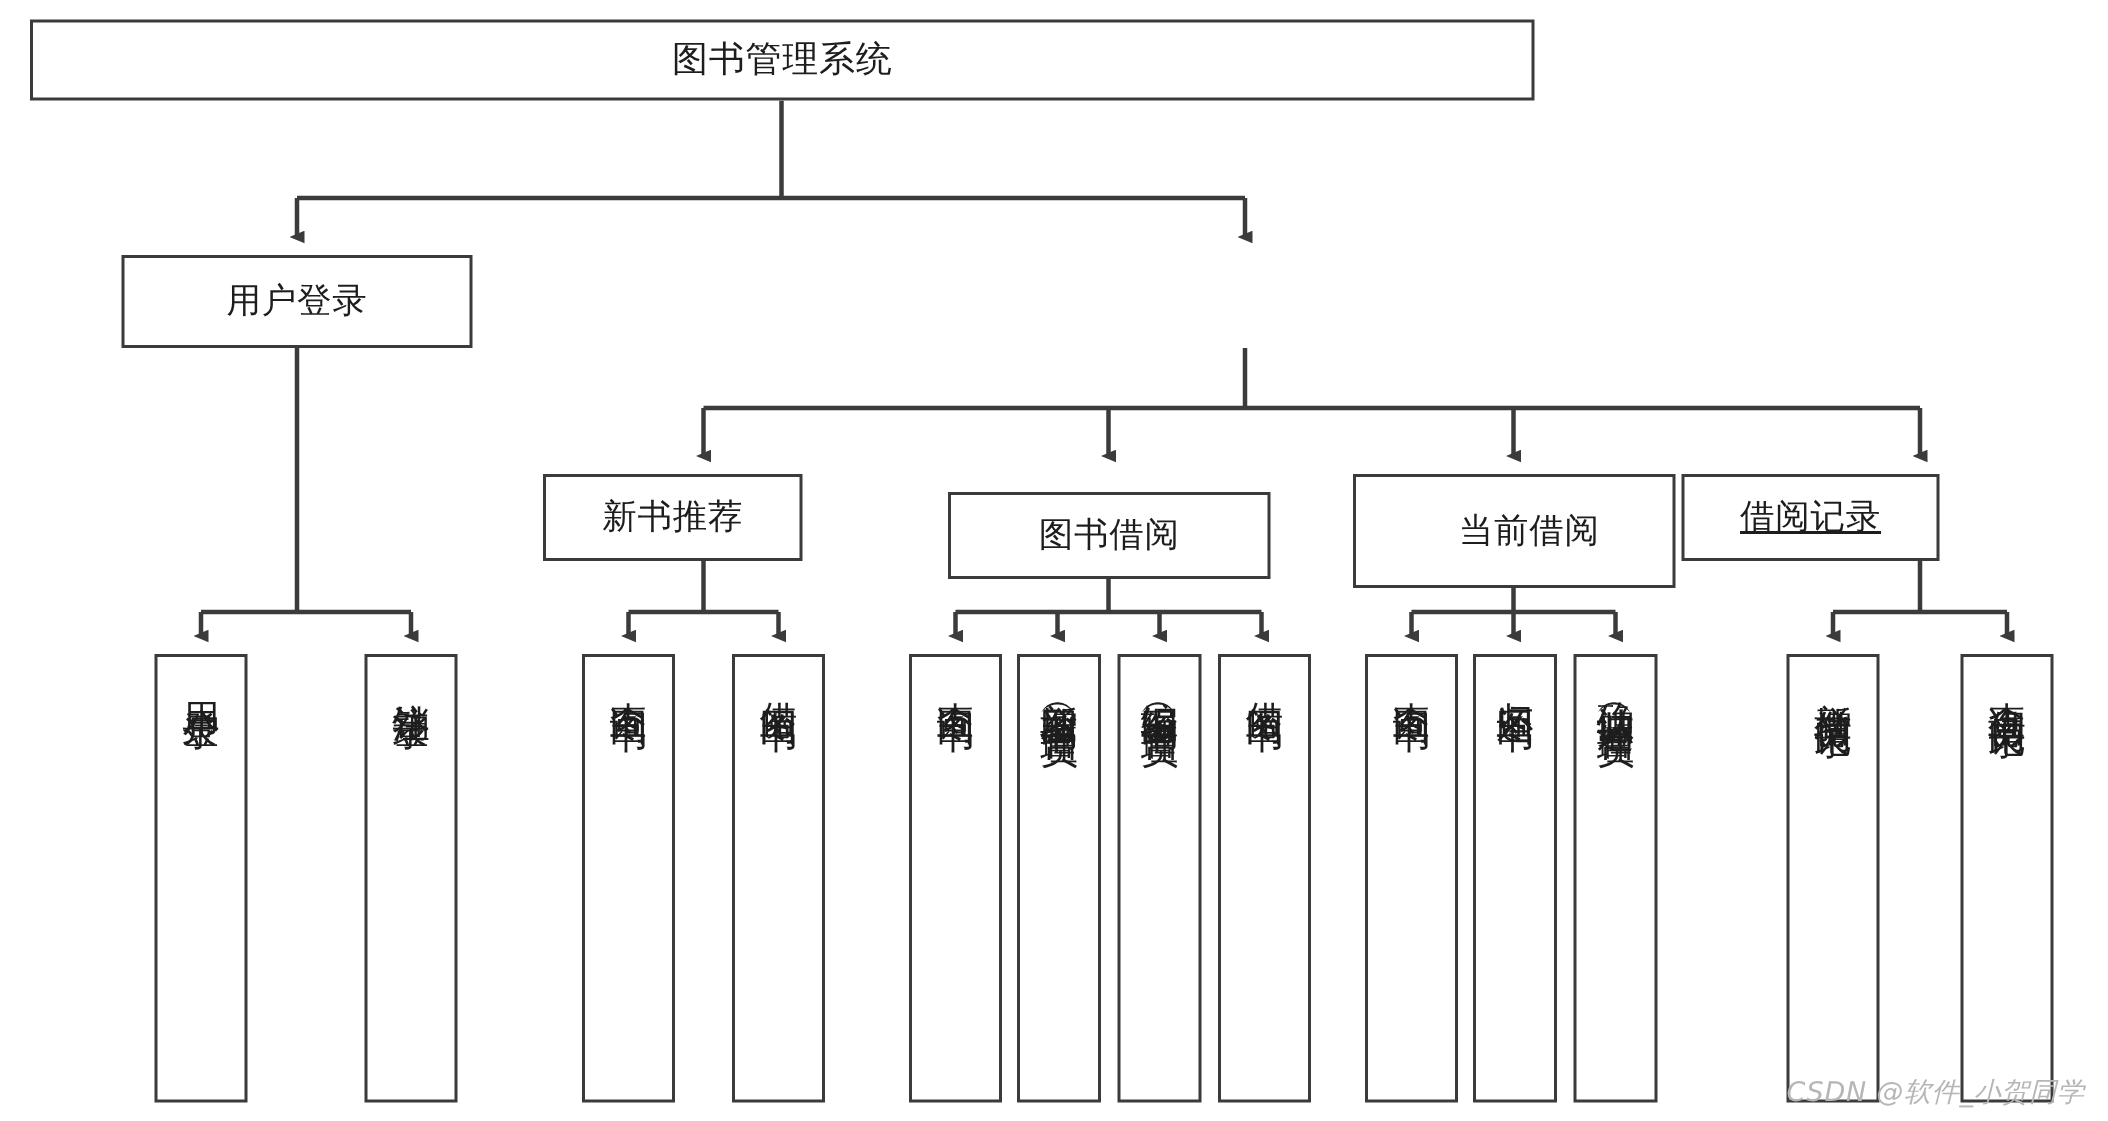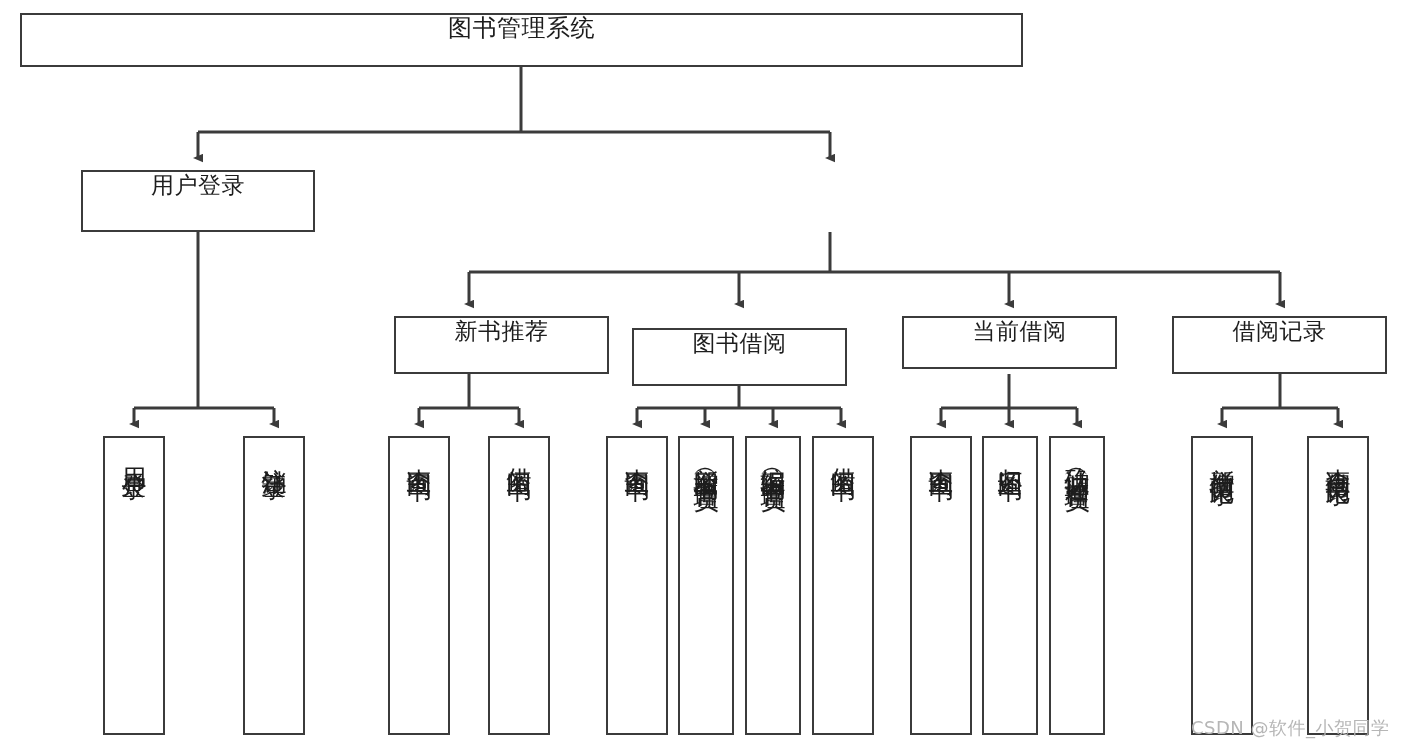--- a/index.html
+++ b/index.html
@@ -26,21 +26,21 @@
     width: 1405px;
     height: 747px;
     pointer-events: none;
   }
   .node {
     position: absolute;
     box-sizing: border-box;
     background: #ffffff;
     border: 2px solid #3b3b3b;
     display: flex;
-    align-items: flex-start;
+    align-items: center;
     justify-content: center;
     color: #1d1d1d;
   }
   .node-label {
     display: block;
     text-align: center;
     line-height: 1.16;
     letter-spacing: 0.5px;
   }
   
@@ -62,20 +62,21 @@
     line-height: 1.0;
     letter-spacing: 3px;
     white-space: nowrap;
   }
   .watermark {
     position: absolute;
     font-size: 18px;
     color: #b6b6b6;
     white-space: nowrap;
     letter-spacing: 0.5px;
+    font-style: italic;
   }
 </style>
 </head>
 <body>
 
 <div id="canvas">
 
   <svg id="connectors" viewBox="0 0 1405 747" width="1405" height="747">
     <defs>
       <marker id="arrow" markerWidth="10" markerHeight="10" refX="4.2" refY="5" orient="auto" markerUnits="userSpaceOnUse">
@@ -127,30 +128,30 @@
   </svg>
 
   <div class="node root horiz" style="left:20px; top:13px; width:1003px; height:54px;">
     <span class="node-label">图书管理系统</span>
   </div>
 
   <div class="node horiz" style="left:81px; top:170px; width:234px; height:62px;">
     <span class="node-label">用户登录</span>
   </div>
 
-  <div class="node horiz" style="left:362px; top:316px; width:215px; height:58px;margin-left:32px;">
+  <div class="node horiz" style="left:362px; top:316px; width:173px; height:58px;">
     <span class="node-label">新书推荐</span>
   </div>
   <div class="node horiz" style="left:632px; top:328px; width:215px; height:58px;">
     <span class="node-label">图书借阅</span>
   </div>
-  <div class="node horiz" style="left:902px; top:316px; width:215px; height:53px;padding-left:20px;">
+  <div class="node horiz" style="left:902px; top:316px; width:215px; height:76px;padding-left:20px;">
     <span class="node-label">当前借阅</span>
   </div>
-  <div class="node horiz" style="left:1172px; top:316px; width:215px; height:58px;">
+  <div class="node horiz" style="left:1121px; top:316px; width:172px; height:58px;text-decoration:underline;">
     <span class="node-label">借阅记录</span>
   </div>
 
   <div class="node leaf" style="left:103px; top:436px; width:62px; height:299px;">
     <span class="node-label">用户登录</span>
   </div>
   <div class="node leaf" style="left:243px; top:436px; width:62px; height:299px;">
     <span class="node-label">注销登录</span>
   </div>
 

